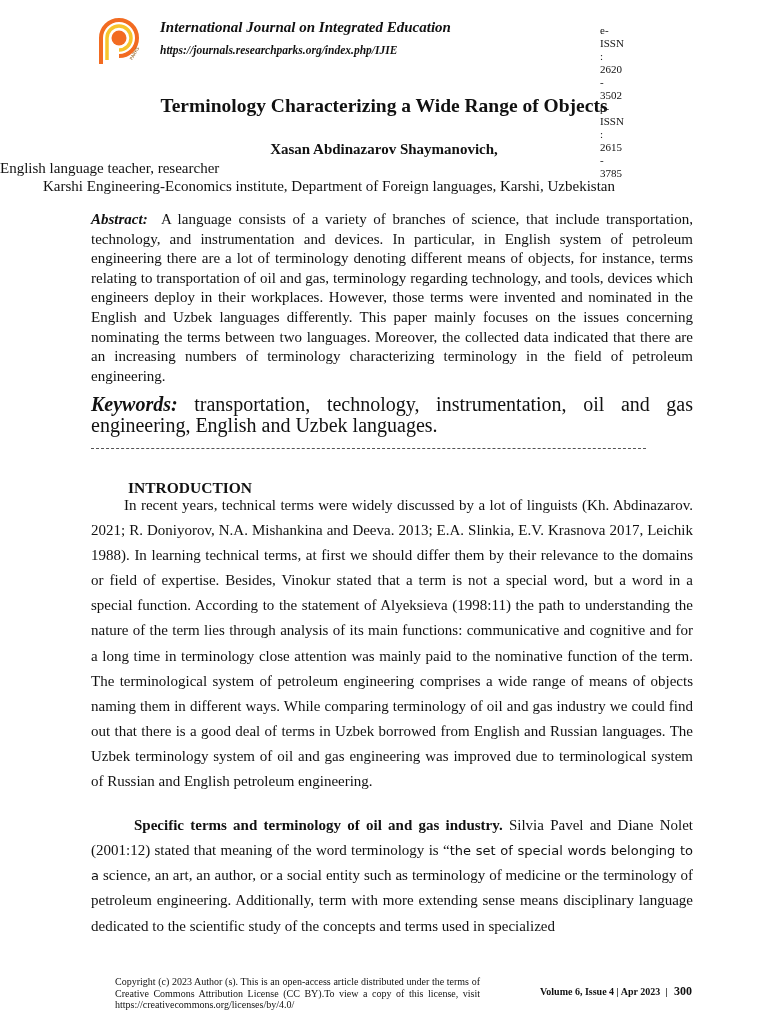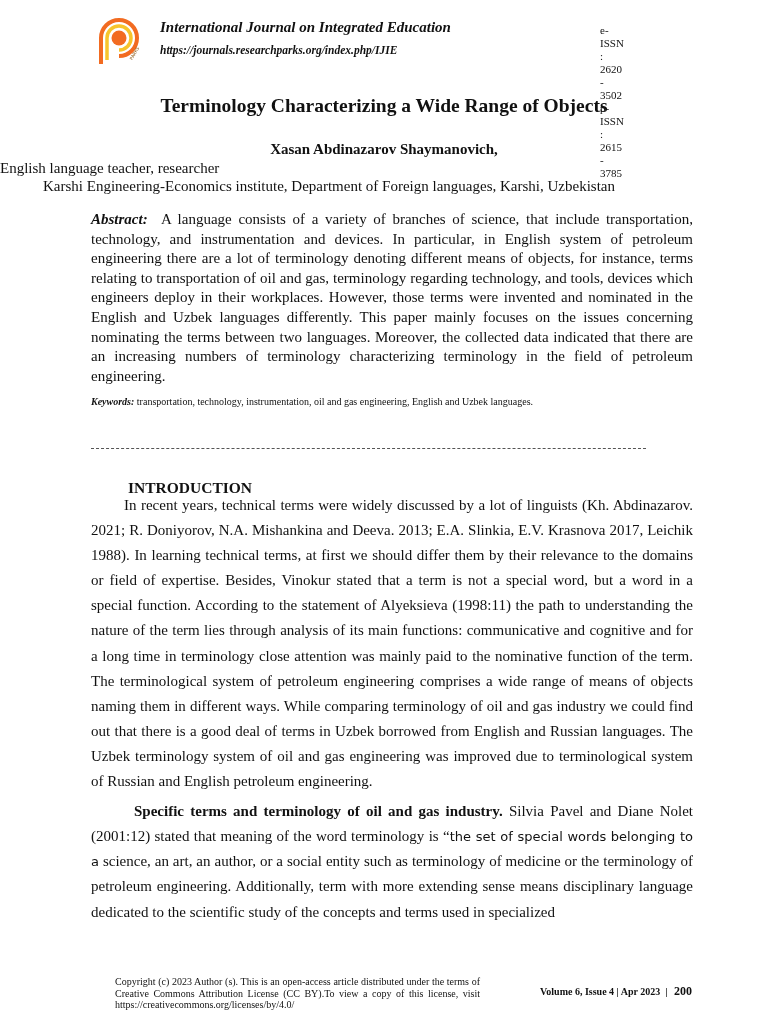--- a/index.html
+++ b/index.html
@@ -12,28 +12,28 @@
     .journal-url { position: absolute; left: 160px; top: 44px; font-size: 11.5px; font-weight: bold; font-style: italic; color: #111; white-space: nowrap; }
     .issn { position: absolute; left: 600px; top: 24px; font-size: 11px; line-height: 13px; color: #111; }
 
     .title { position: absolute; left: 0; width: 768px; top: 95px; text-align: center; font-size: 19.5px; font-weight: bold; }
     .author { position: absolute; left: 0; width: 768px; top: 141px; text-align: center; font-size: 15px; font-weight: bold; }
     .affil1 { position: absolute; left: 0; width: 768px; top: 160px; text-align: left; font-size: 15px; }
     .affil2 { position: absolute; left: 0; width: 658px; top: 178px; text-align: center; font-size: 15px; white-space: nowrap; }
 
     .abstract { position: absolute; left: 91px; top: 210px; width: 602px; font-size: 15px; line-height: 19.6px; text-align: justify; }
     .abstract b, .keywords b { font-style: italic; }
-    .keywords { position: absolute; left: 91px; top: 394px; width: 602px; font-size: 10px; line-height: 16px; text-align: justify; }
+    .keywords { position: absolute; left: 91px; top: 394px; width: 602px; font-size: 20px; line-height: 21px; text-align: justify; }
     .separator { position: absolute; left: 91px; top: 448px; width: 555px; height: 0; border-top: 1.5px dashed #555; }
 
     .intro-heading { position: absolute; left: 128px; top: 479px; font-size: 15.5px; font-weight: bold; text-align: right; }
     .body-text { position: absolute; left: 91px; top: 493px; width: 602px; font-size: 15px; line-height: 25.1px; text-align: justify; }
     .body-text p { text-indent: 36px; }
     .body-text p.p1 { text-indent: 33px; }
-    .body-text p.p2 { text-indent: 43px; margin-top: 5px; }
+    .body-text p.p2 { text-indent: 43px; margin-top: 19px; }
     .body-text .quote { font-family: "DejaVu Sans", sans-serif; font-size: 13px; }
 
     .footer-left { position: absolute; left: 115px; top: 976px; width: 365px; font-size: 10px; line-height: 11.5px; font-weight: normal; text-align: justify; }
     .footer-right { position: absolute; left: 540px; top: 984px; font-size: 10px; font-weight: bold; white-space: nowrap; }
     .footer-right .page-no { font-size: 12px; margin-left: 4px; }
   </style>
 </head>
 <body>
 
 <div class="header">
@@ -72,14 +72,14 @@
 
 <div class="body-text">
   <p class="p1">In recent years, technical terms were widely discussed by a lot of linguists (Kh. Abdinazarov. 2021; R. Doniyorov, N.A. Mishankina and Deeva. 2013; E.A. Slinkia, E.V. Krasnova 2017, Leichik 1988). In learning technical terms, at first we should differ them by their relevance to the domains or field of expertise. Besides, Vinokur stated that a term is not a special word, but a word in a special function. According to the statement of Alyeksieva (1998:11) the path to understanding the nature of the term lies through analysis of its main functions: communicative and cognitive and for a long time in terminology close attention was mainly paid to the nominative function of the term.  The terminological system of petroleum engineering comprises a wide range of means of objects naming them in different ways. While comparing terminology of oil and gas industry we could find out that there is a good deal of terms in Uzbek borrowed from English and Russian languages. The Uzbek terminology system of oil and gas engineering was improved due to terminological system of Russian and English petroleum engineering.</p>
   <p class="p2"><b>Specific terms and terminology of oil and gas industry.</b><span> Silvia Pavel and Diane Nolet (2001:12) stated that meaning of the word terminology is “</span><span class="quote">the set of special words belonging to a</span><span> science, an art, an author, or a social entity such as terminology of medicine or the terminology of petroleum engineering.  Additionally, term with more extending sense means disciplinary language dedicated to the scientific study of the concepts and terms used in specialized</span></p>
 </div>
 
 <div class="footer-left">Copyright (c) 2023 Author (s). This is an open-access article distributed under the terms of Creative Commons Attribution License (CC BY).To view a copy of this license, visit https://creativecommons.org/licenses/by/4.0/</div>
 <div class="footer-right">
   <span>Volume 6, Issue 4  | Apr 2023</span>
   &nbsp;<span>|</span>
-  <span class="page-no">200</span>
+  <span class="page-no">300</span>
 </div>
 
 </body></html>

